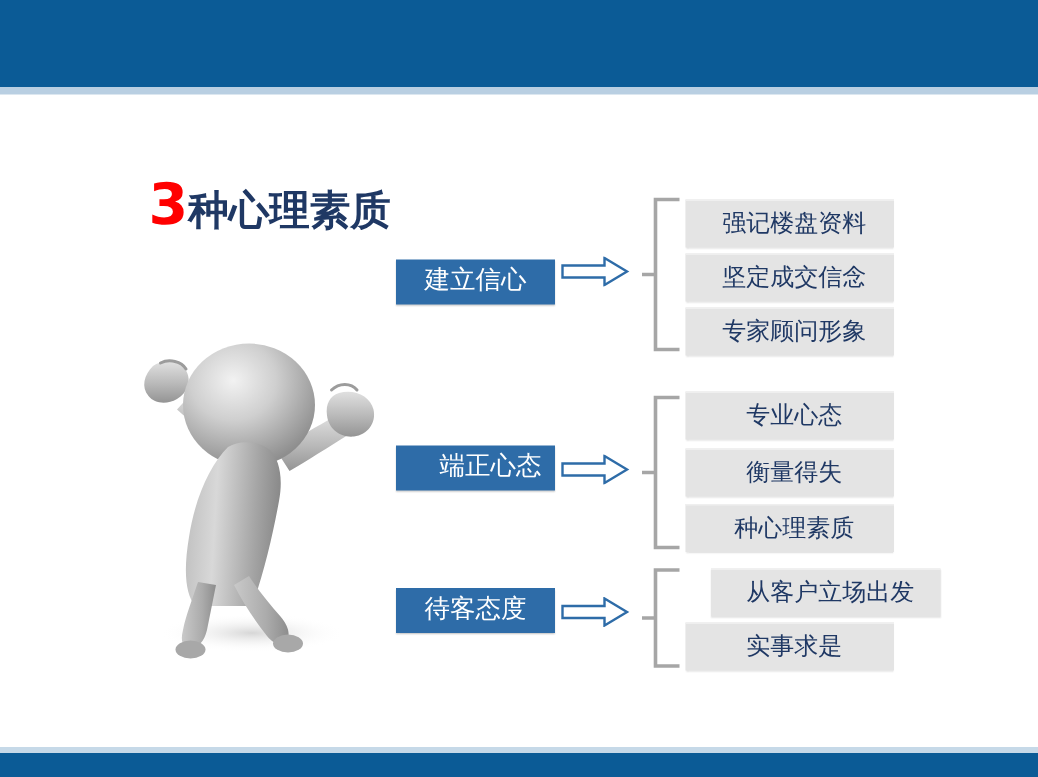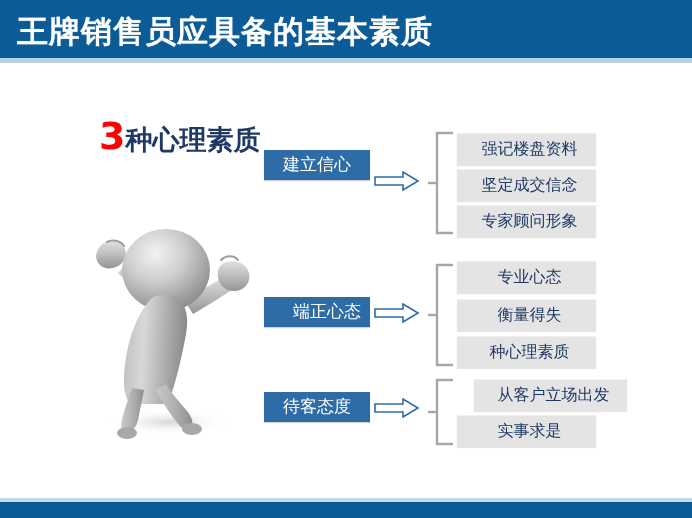--- a/index.html
+++ b/index.html
@@ -136,21 +136,20 @@
     border-top: 1px solid #efefef;
   }
 </style>
 </head>
 <body>
 
 <div id="slide">
 
   <div id="header-band"></div>
   <div id="header-underline"></div>
-  <div id="page-title">王牌销售员应具备的基本素质</div>
 
   <div id="section-heading">
     <span id="heading-number">3</span><span id="heading-text">种心理素质</span>
   </div>
 
   <div id="figure-wrap">
     <svg width="220" height="245" viewBox="0 0 220 245">
       <defs>
         <radialGradient id="headG" cx="38%" cy="30%" r="72%">
           <stop offset="0%" stop-color="#f2f2f2"></stop>
@@ -198,21 +197,21 @@
       <path d="M76,178 C72,190 68,200 66,210 C64,218 66,222 71,222 C76,222 80,218 82,210 C84,200 86,190 88,180 Z" fill="url(#legG)"></path>
       <ellipse cx="71" cy="223" rx="10" ry="6" fill="#a8a8a8"></ellipse>
 
       <path d="M100,180 C106,192 114,204 122,214 C127,220 132,221 135,217 C138,213 136,207 131,201 C123,192 115,182 110,174 Z" fill="url(#legG)"></path>
       <ellipse cx="136" cy="219" rx="10" ry="6" fill="#a8a8a8"></ellipse>
     </svg>
   </div>
 
   <div class="flow-row">
 
-    <div class="stage-label" style="left:264px; top:150px; width:88px;">建立信心</div>
+    <div class="stage-label" style="left:264px; top:173px; width:88px;">建立信心</div>
 
     <div class="arrow-icon" style="left:374px; top:171px;">
       <svg width="46" height="20" viewBox="0 0 46 20">
         <path d="M1,6 L29,6 L29,1 L44,10 L29,19 L29,14 L1,14 Z" fill="#ffffff" stroke="#2e6ca8" stroke-width="1.6" stroke-linejoin="miter"></path>
       </svg>
     </div>
 
     <div class="bracket" style="left:427px; top:131px;">
       <svg width="28" height="104" viewBox="0 0 28 104">
         <path d="M26,2 L10,2 L10,102 L26,102" fill="none" stroke="#a6a6a6" stroke-width="2.4"></path>

